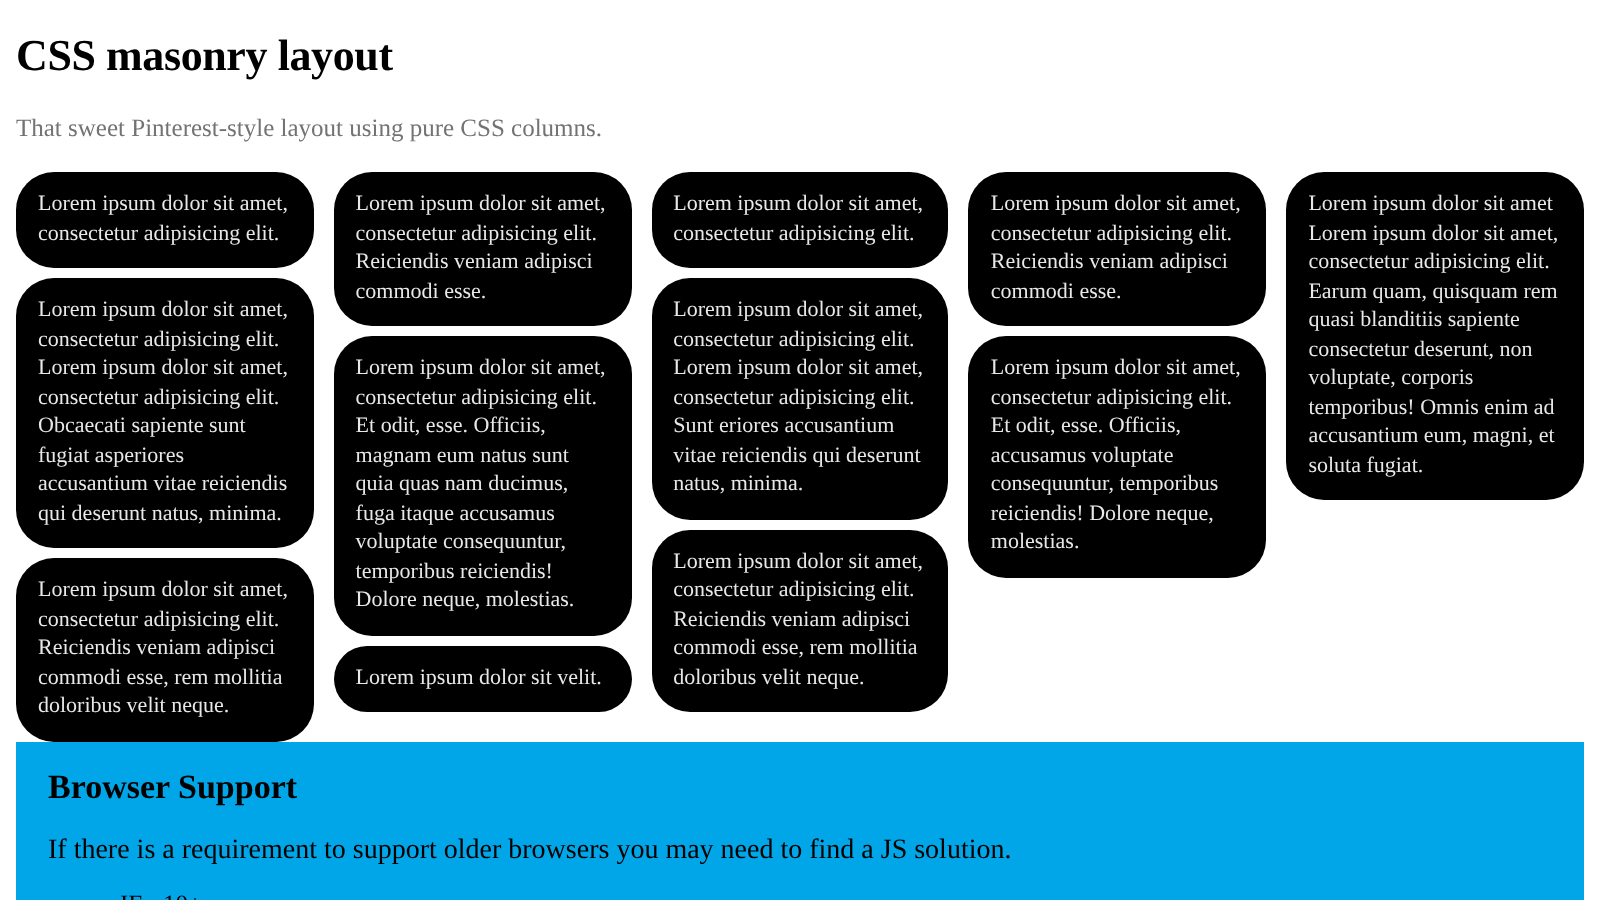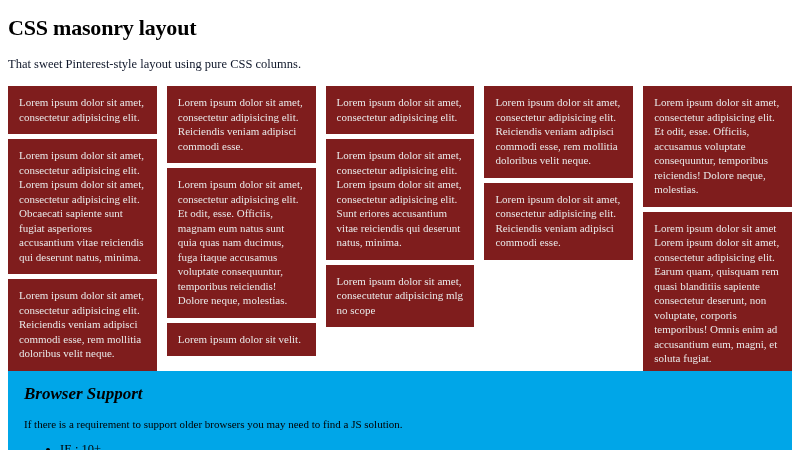--- a/index.html
+++ b/index.html
@@ -24,60 +24,60 @@
     font-weight: bold;
     line-height: 1.1;
     margin: 16px 0 0 0;
     letter-spacing: -0.2px;
     color: #000;
   }
   .page-subtitle {
     font-size: 12.5px;
     line-height: 1.2;
     margin: 17px 0 14px 0;
-    color: #0f172a;
+    color: #737373;
   }
   .masonry {
     margin-top: 14px;
     column-count: 5;
     column-gap: 10px;
     width: 784px;
   }
   .card {
-    background: #7f1d1d;
+    background: #000000;
     color: #e8e8e8;
     padding: 9px 11px 10px 11px;
     margin: 0 0 5px 0;
     font-size: 11px;
     line-height: 1.32;
     break-inside: avoid;
     page-break-inside: avoid;
     -webkit-column-break-inside: avoid;
     display: block;
     width: 100%;
+    border-radius: 19px;
   }
   .card p { margin: 0; }
   .browser-support {
     position: absolute;
     left: 8px;
     top: 371px;
     width: 784px;
     background: #00a6e8;
     padding: 14px 16px 10px 16px;
     color: #000;
   }
   .bs-title {
     font-size: 17px;
     font-weight: bold;
     margin: 0;
     line-height: 1.1;
-    font-style: italic;
   }
   .bs-text {
-    font-size: 11px;
+    font-size: 14px;
     margin: 14px 0 0 0;
     line-height: 1.2;
   }
   .bs-list {
     margin: 10px 0 0 0;
     padding-left: 36px;
     font-size: 12.5px;
     line-height: 1.35;
   }
   .bs-list li { margin: 0; }
@@ -110,23 +110,20 @@
       <div class="card">
         <p>Lorem ipsum dolor sit velit.</p>
       </div>
       <div class="card">
         <p>Lorem ipsum dolor sit amet, consectetur adipisicing elit.</p>
       </div>
       <div class="card">
         <p>Lorem ipsum dolor sit amet, consectetur adipisicing elit. Lorem ipsum dolor sit amet, consectetur adipisicing elit. Sunt eriores accusantium vitae reiciendis qui deserunt natus, minima.</p>
       </div>
       <div class="card">
-        <p>Lorem ipsum dolor sit amet, consecutetur adipisicing mlg no scope</p>
-      </div>
-      <div class="card">
         <p>Lorem ipsum dolor sit amet, consectetur adipisicing elit. Reiciendis veniam adipisci commodi esse, rem mollitia doloribus velit neque.</p>
       </div>
       <div class="card">
         <p>Lorem ipsum dolor sit amet, consectetur adipisicing elit. Reiciendis veniam adipisci commodi esse.</p>
       </div>
       <div class="card">
         <p>Lorem ipsum dolor sit amet, consectetur adipisicing elit. Et odit, esse. Officiis, accusamus voluptate consequuntur, temporibus reiciendis! Dolore neque, molestias.</p>
       </div>
       <div class="card">
         <p>Lorem ipsum dolor sit amet Lorem ipsum dolor sit amet, consectetur adipisicing elit. Earum quam, quisquam rem quasi blanditiis sapiente consectetur deserunt, non voluptate, corporis temporibus! Omnis enim ad accusantium eum, magni, et soluta fugiat.</p>

